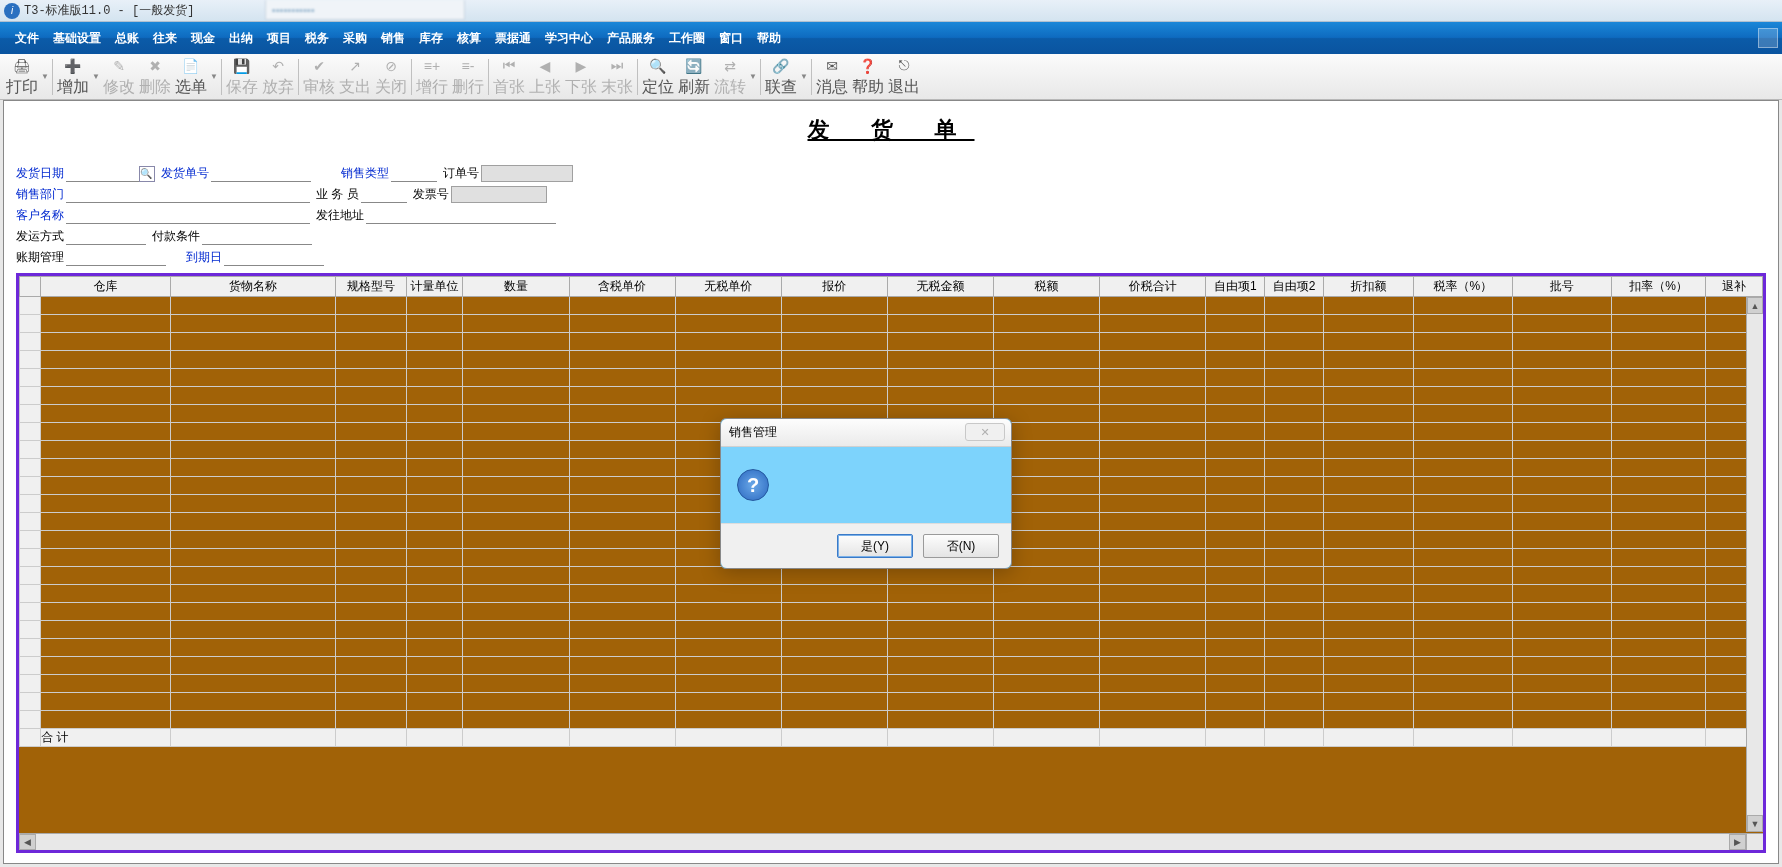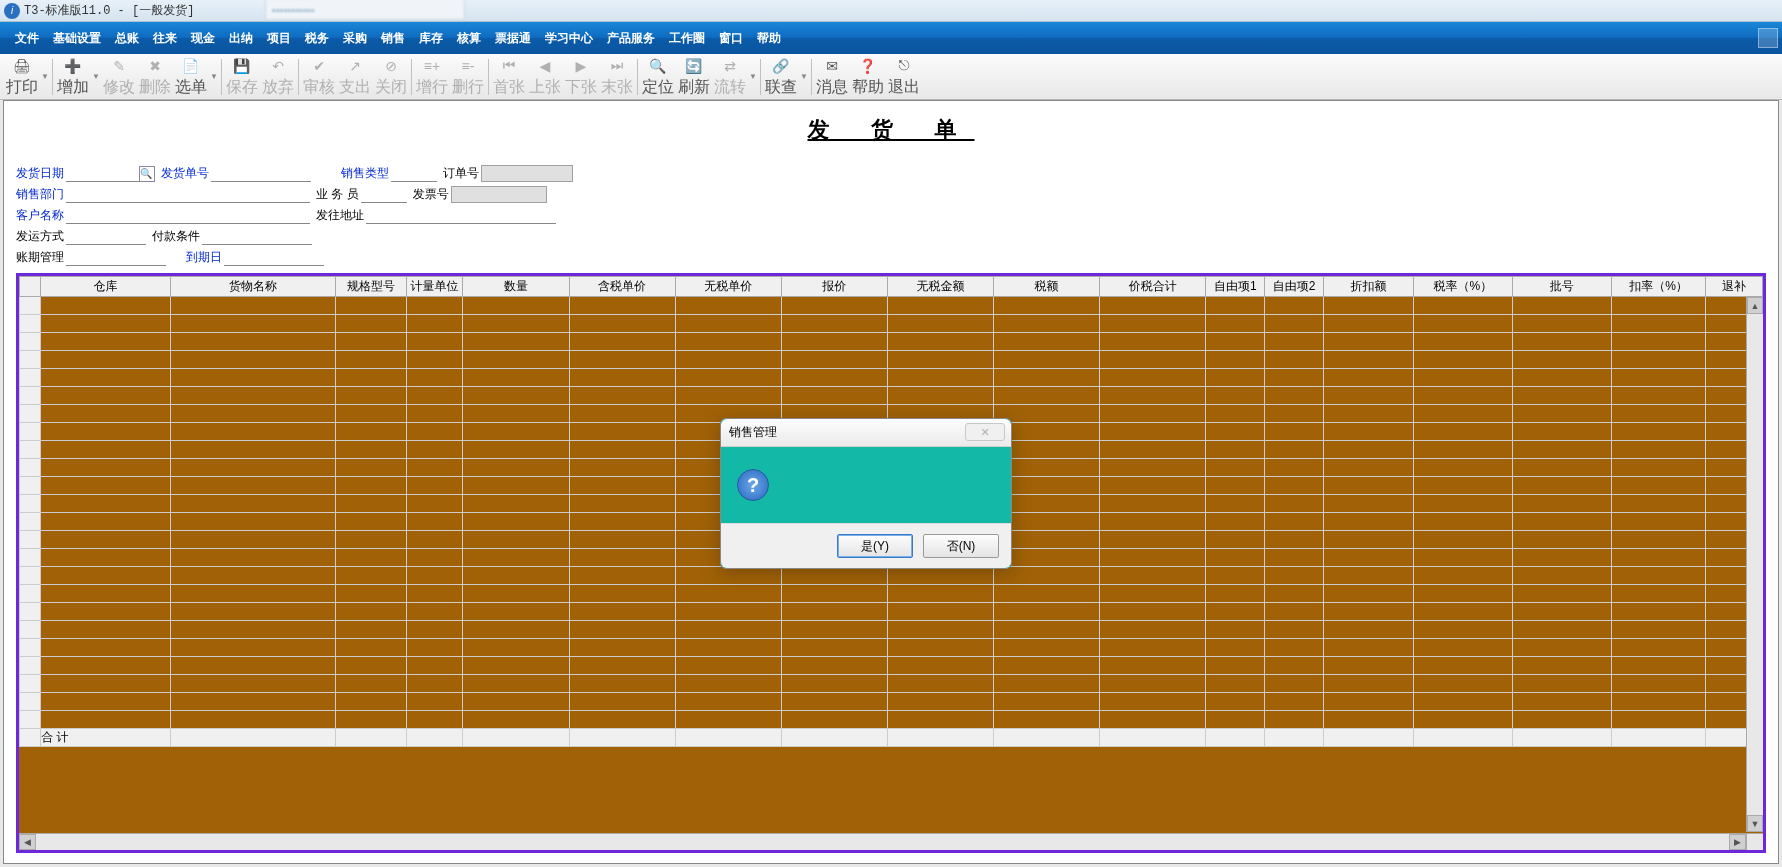--- a/index.html
+++ b/index.html
@@ -52,21 +52,21 @@
 .vscroll { position: absolute; right: 0; top: 21px; bottom: 18px; width: 17px; background: #e8e8e8; border-left: 1px solid #aaa; }
 .vscroll .sbtn { height: 17px; background: #d0d0d0; border: 1px solid #aaa; display: flex; align-items: center; justify-content: center; font-size: 9px; color: #555; }
 .vscroll .sbtn.up { position: absolute; top: 0; left: 0; right: 0; }
 .vscroll .sbtn.dn { position: absolute; bottom: 0; left: 0; right: 0; }
 .hscroll { position: absolute; left: 0; right: 17px; bottom: 0; height: 17px; background: #e8e8e8; border-top: 1px solid #aaa; }
 .hscroll .sbtn { width: 17px; height: 100%; background: #d0d0d0; border: 1px solid #aaa; display: inline-flex; align-items: center; justify-content: center; font-size: 9px; color: #555; }
 .hscroll .sbtn.rt { float: right; }
 .corner { position: absolute; right: 0; bottom: 0; width: 17px; height: 17px; background: #e8e8e8; border-left: 1px solid #aaa; border-top: 1px solid #aaa; }
 
 
-.dialog { position: absolute; left: 720px; top: 418px; width: 292px; background: #14b8a6; border: 1px solid #888; border-radius: 6px; box-shadow: 0 4px 20px rgba(0,0,0,.25); }
+.dialog { position: absolute; left: 720px; top: 418px; width: 292px; background: #7dd3fc; border: 1px solid #888; border-radius: 6px; box-shadow: 0 4px 20px rgba(0,0,0,.25); }
 .dialog .dtitle { height: 28px; background: linear-gradient(#fdfdfd,#eaeaea); border-bottom: 1px solid #d0d0d0; display: flex; align-items: center; padding: 0 8px; border-radius: 6px 6px 0 0; position: relative; }
 .dialog .dclose { position: absolute; right: 6px; top: 4px; width: 40px; height: 18px; border: 1px solid #c8c8c8; border-radius: 3px; background: #f0f0f0; display: flex; align-items: center; justify-content: center; color: #b0b0b0; font-size: 11px; cursor: pointer; }
 .dialog .dbody { padding: 22px 16px; display: flex; align-items: center; }
 .dialog .dicon { width: 32px; height: 32px; border-radius: 50%; background: radial-gradient(#6aa8e8,#2a68c0); border: 1px solid #2458a0; display: flex; align-items: center; justify-content: center; color: #fff; font-size: 20px; font-weight: bold; margin-right: 14px; }
 .dialog .dbtns { padding: 10px 12px; border-top: 1px solid #ddd; background: #f0f0f0; display: flex; justify-content: flex-end; gap: 10px; border-radius: 0 0 6px 6px; }
 .dialog .dbtn { min-width: 76px; height: 24px; border: 1px solid #9a9a9a; background: linear-gradient(#fdfdfd,#e4e4e4); cursor: pointer; font-size: 12px; border-radius: 2px; }
 .dialog .dbtn.focus { border: 1px solid #3a7ac8; box-shadow: 0 0 0 1px #7ab0e8 inset; }
 </style>
 </head>
 <body>

